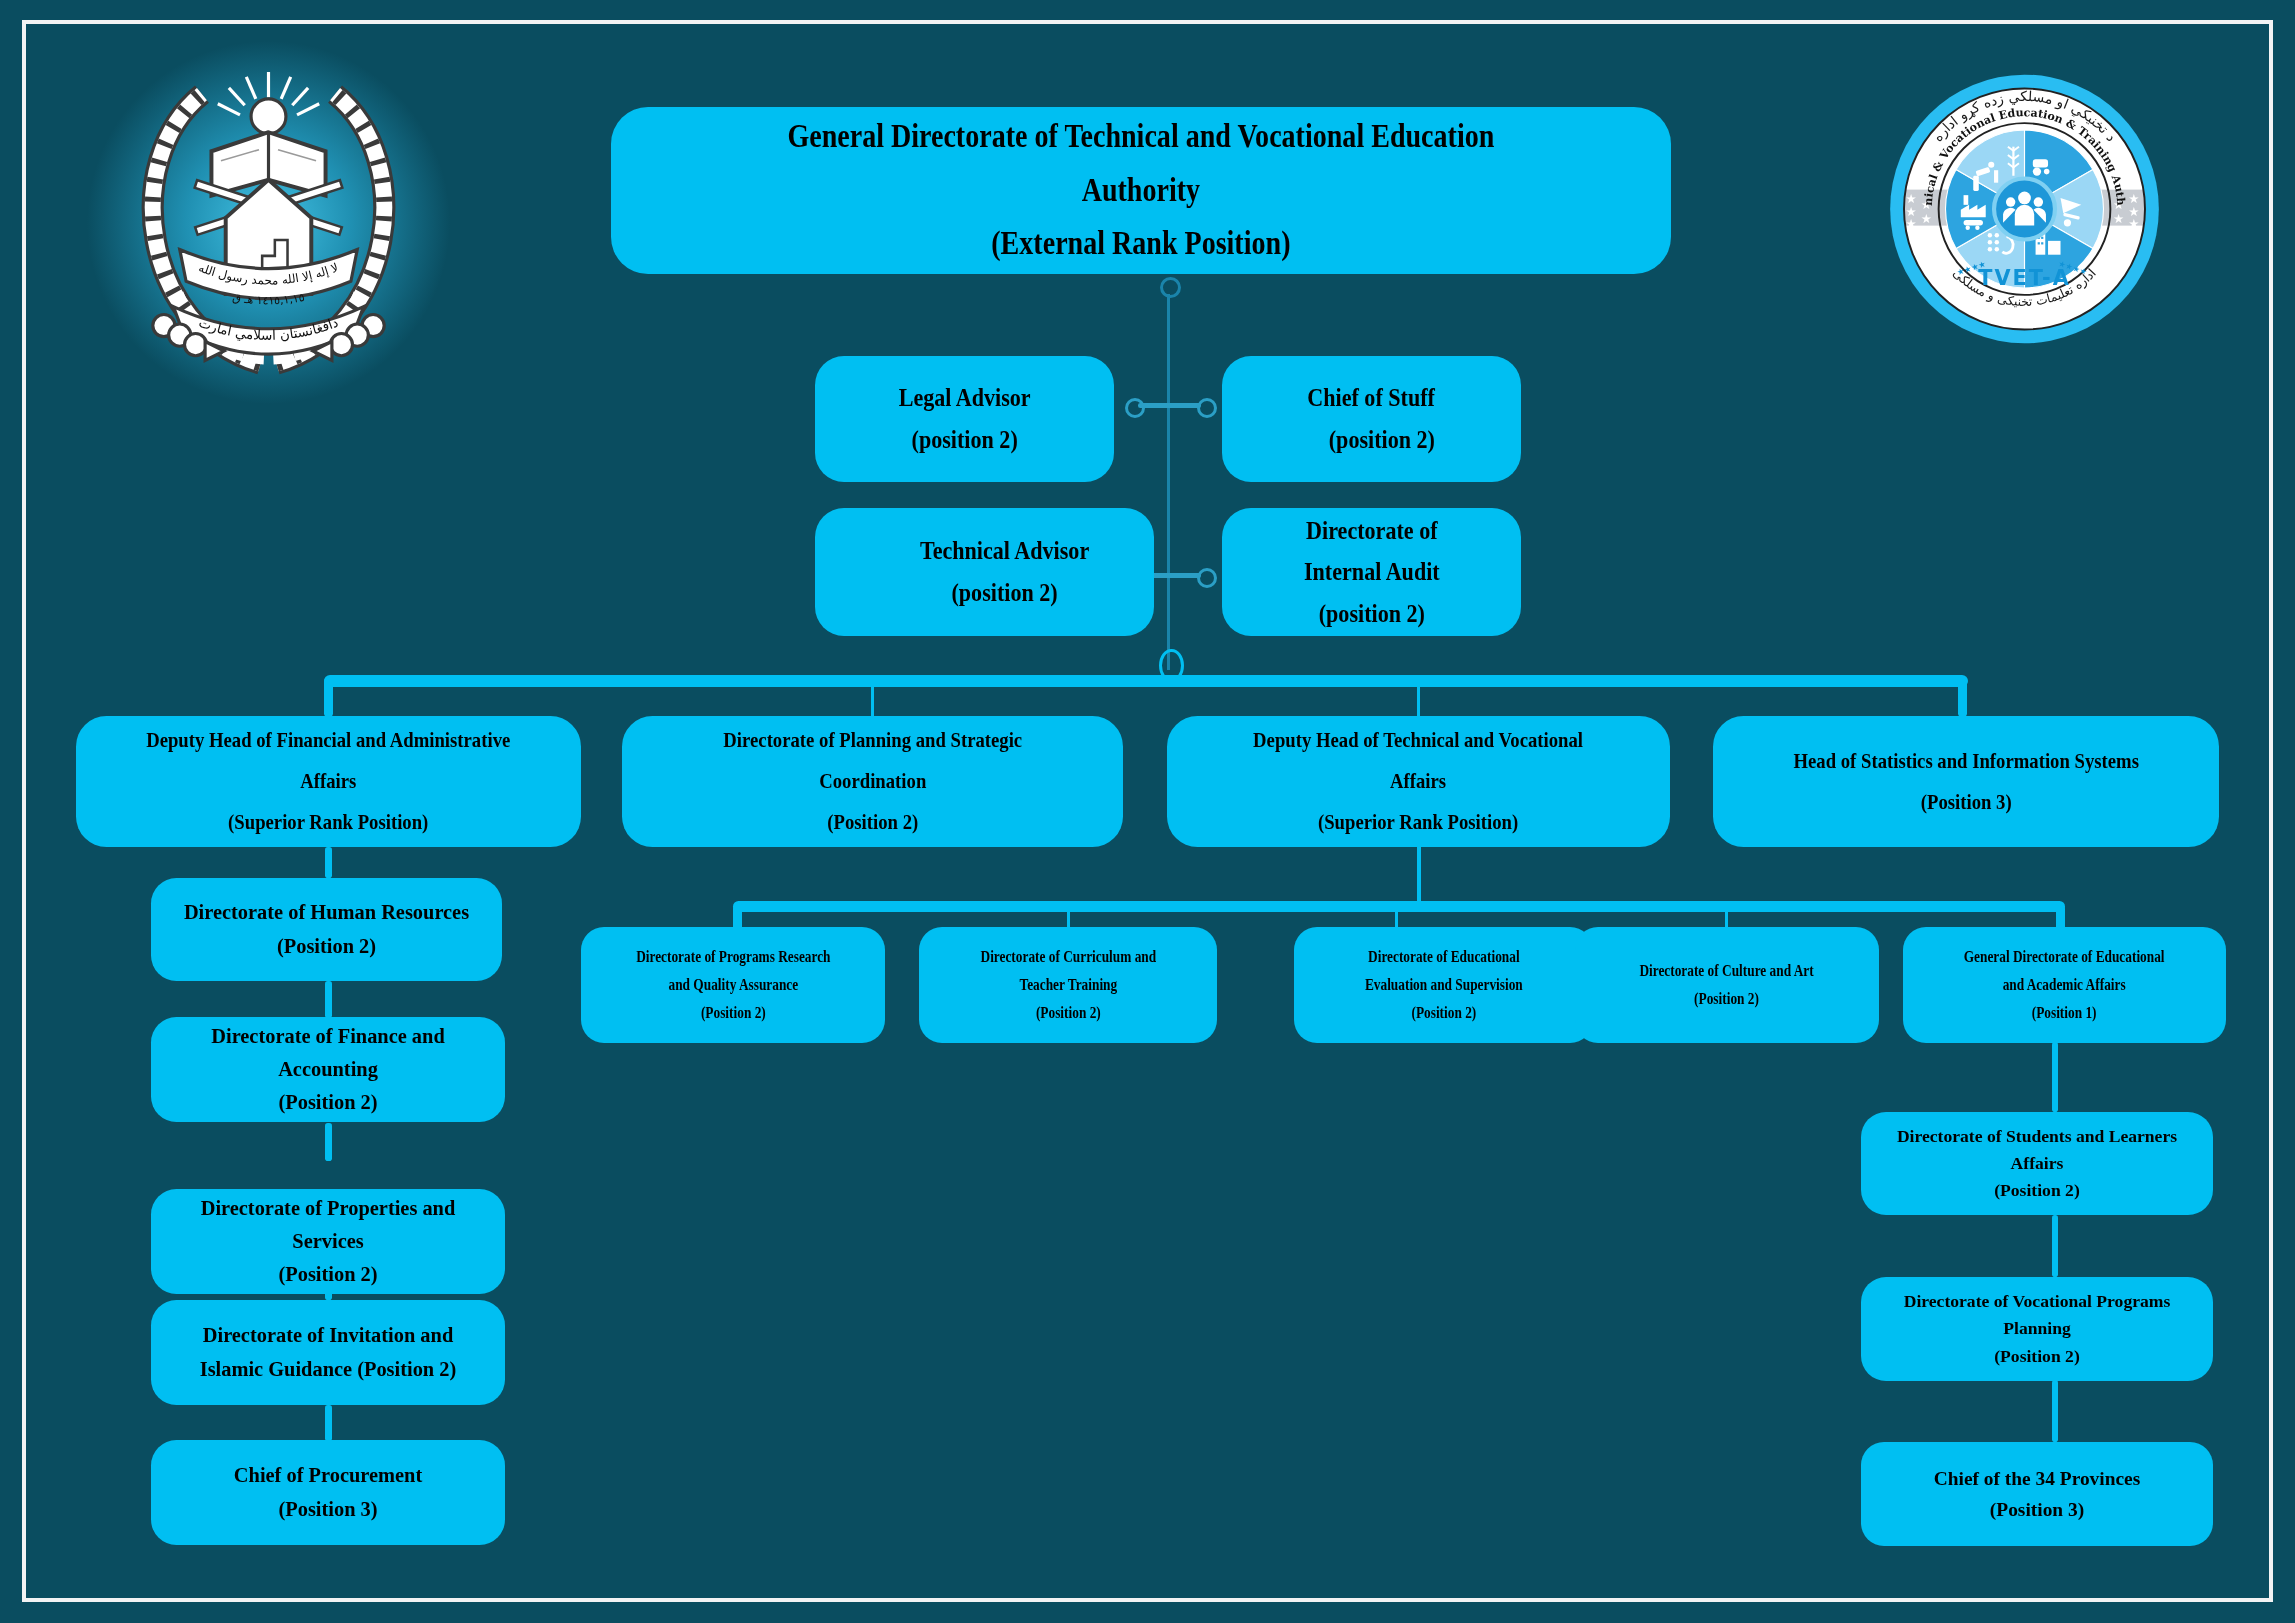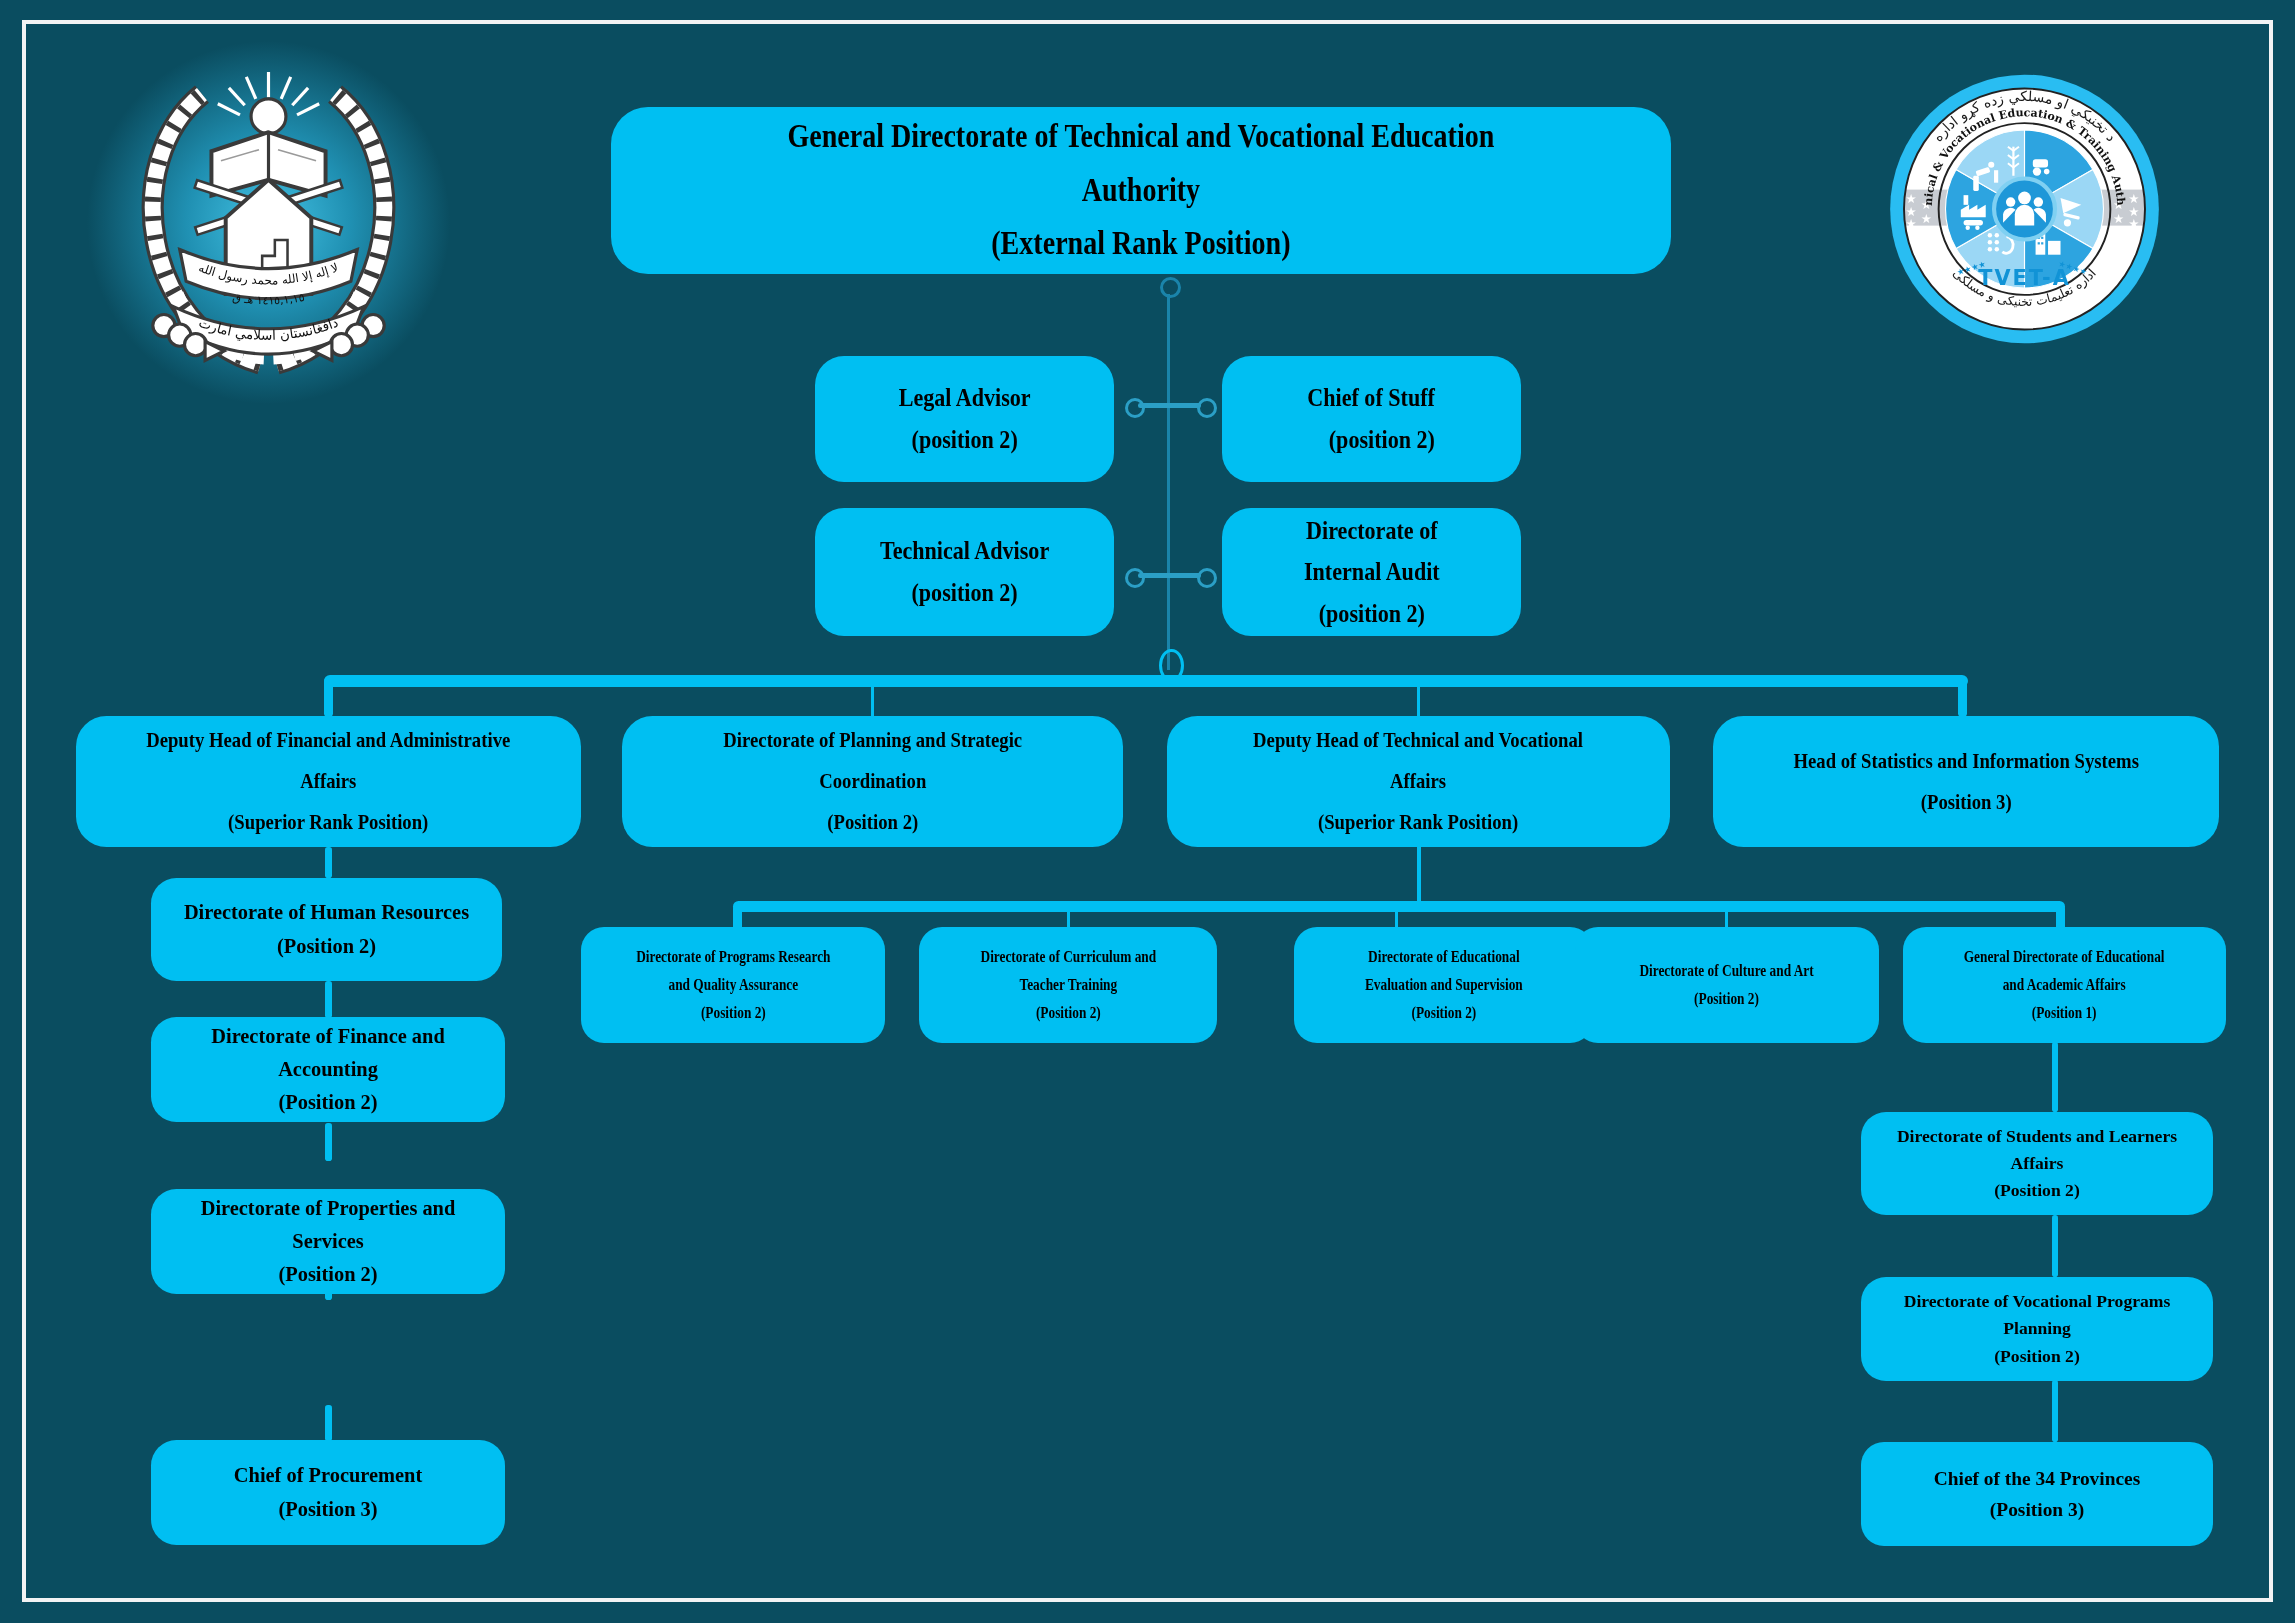--- a/index.html
+++ b/index.html
@@ -247,21 +247,21 @@
   </div>
 
   <div class="node t-adv narrow" style="left:815px;top:356px;width:299px;height:126px;">
     <span>Legal Advisor
 (position 2)</span>
   </div>
   <div class="node t-adv narrow" style="left:1222px;top:356px;width:299px;height:126px;text-align:right;">
     <span>Chief of Stuff
 (position 2)</span>
   </div>
-  <div class="node t-adv narrow" style="left:815px;top:508px;width:299px;height:128px;">
+  <div class="node t-adv narrow" style="left:815px;top:508px;width:299px;height:128px;padding-left:40px;">
     <span>Technical Advisor
 (position 2)</span>
   </div>
   <div class="node t-adv narrow" style="left:1222px;top:508px;width:299px;height:128px;">
     <span>Directorate of
 Internal Audit
 (position 2)</span>
   </div>
 
   <div class="node t-tier2 narrow" style="left:76px;top:716px;width:505px;height:131px;">
@@ -291,20 +291,24 @@
   <div class="node t-left" style="left:151px;top:1017px;width:354px;height:105px;">
     <span>Directorate of Finance and
 Accounting
 (Position 2)</span>
   </div>
   <div class="node t-left" style="left:151px;top:1161px;width:354px;height:105px;margin-top:28px;">
     <span>Directorate of Properties and
 Services
 (Position 2)</span>
   </div>
+  <div class="node t-left" style="left:151px;top:1300px;width:354px;height:105px;">
+    <span>Directorate of Invitation and
+Islamic Guidance (Position 2)</span>
+  </div>
   <div class="node t-left" style="left:151px;top:1440px;width:354px;height:105px;">
     <span>Chief of Procurement
 (Position 3)</span>
   </div>
 
   <div class="node t-mid narrow" style="left:581px;top:927px;width:304px;height:116px;">
     <span>Directorate of Programs Research
 and Quality Assurance
 (Position 2)</span>
   </div>

